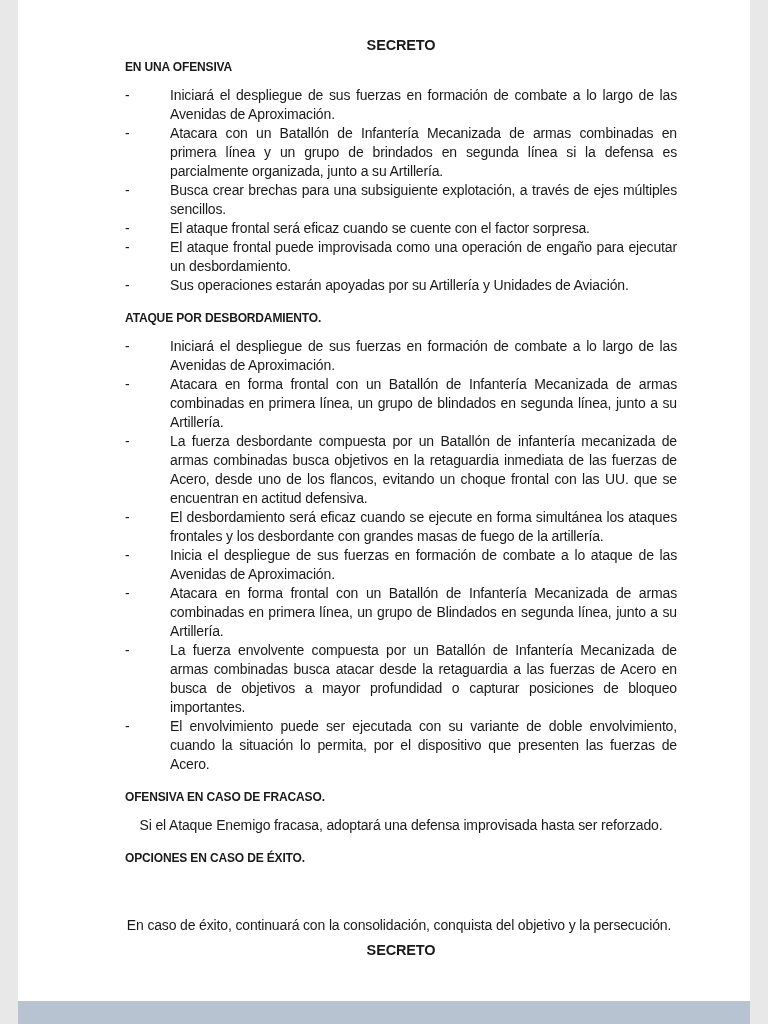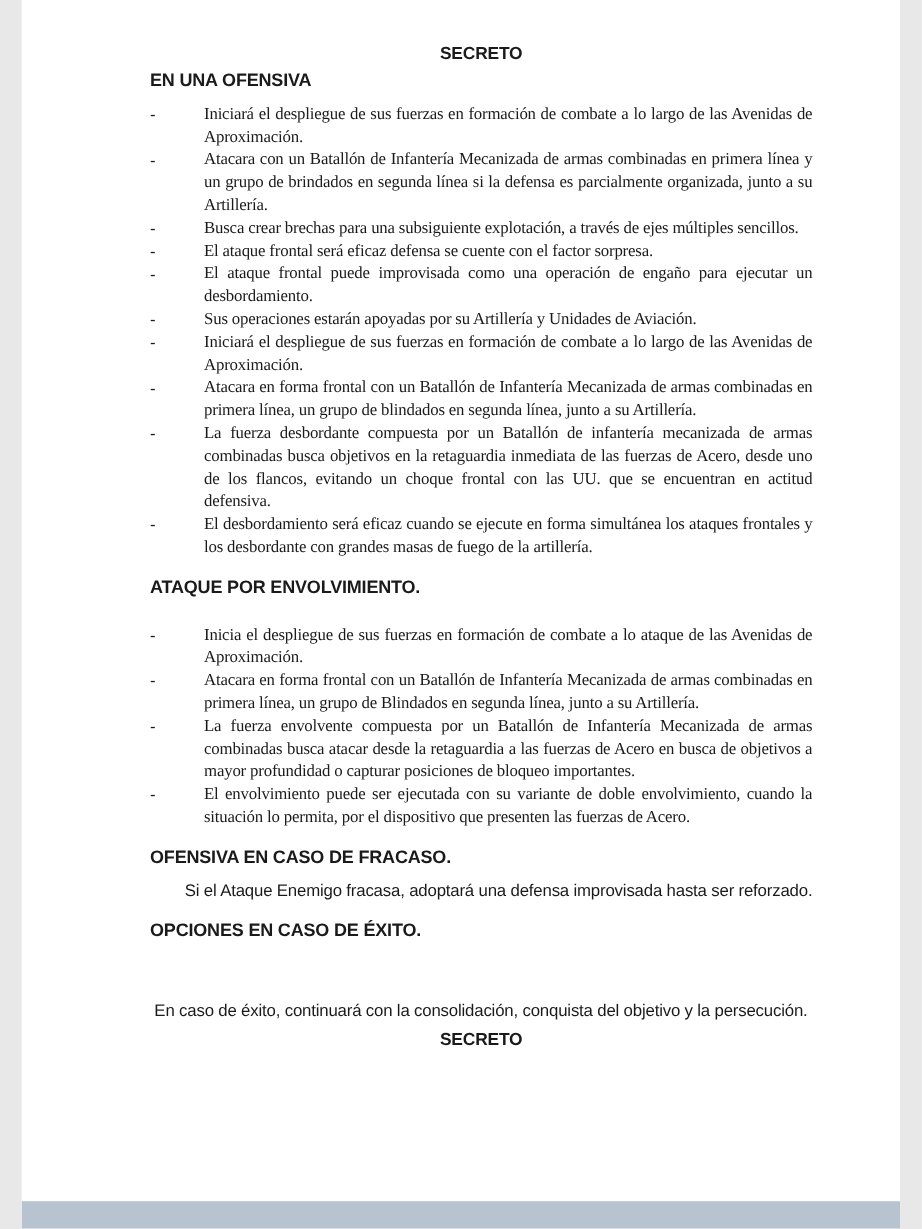--- a/index.html
+++ b/index.html
@@ -25,45 +25,44 @@
 
   .doc-title {
     text-align: center;
     font-weight: bold;
     font-size: 14.5px;
     margin-bottom: 3px;
   }
 
   .heading {
     font-weight: bold;
-    font-size: 15px;
+    font-size: 12px;
     margin-top: 14px;
     margin-bottom: 9px;
   }
   .heading.first { margin-top: 0; }
   .heading.heading-gap { margin-bottom: 21px; }
 
   .list { }
   .li {
     display: flex;
     align-items: flex-start;
   }
   .dash {
     width: 45px;
     flex-shrink: 0;
   }
   .li-text {
     flex: 1;
     text-align: justify;
-    font-family: Liberation Serif, serif;
   }
 
   .para {
     margin-top: 2px;
-    text-align: right;
+    text-align: center;
   }
   .para.narrow { max-width: 548px; margin-top: 48px; }
 
   .footer {
     margin-top: 6px;
     text-align: center;
   }
   .footer-classification {
     font-weight: bold;
     font-size: 14.5px;
@@ -99,34 +98,35 @@
         <div class="li">
           <span class="dash">-</span>
           <span class="li-text">Atacara con un Batallón de Infantería Mecanizada de armas combinadas en primera línea y un grupo de brindados en segunda línea si la defensa es parcialmente organizada, junto a su Artillería.</span>
         </div>
         <div class="li">
           <span class="dash">-</span>
           <span class="li-text">Busca crear brechas para una subsiguiente explotación, a través de ejes múltiples sencillos.</span>
         </div>
         <div class="li">
           <span class="dash">-</span>
-          <span class="li-text">El ataque frontal será eficaz defensa se cuente con el factor sorpresa.</span>
+          <span class="li-text">El ataque frontal será eficaz cuando se cuente con el factor sorpresa.</span>
         </div>
         <div class="li">
           <span class="dash">-</span>
           <span class="li-text">El ataque frontal puede improvisada como una operación de engaño para ejecutar un desbordamiento.</span>
         </div>
         <div class="li">
           <span class="dash">-</span>
           <span class="li-text">Sus operaciones estarán apoyadas por su Artillería y Unidades de Aviación.</span>
         </div>
       </div>
     </section>
 
     <section>
+      <h2 class="heading">ATAQUE POR DESBORDAMIENTO.</h2>
       <div class="list">
         <div class="li">
           <span class="dash">-</span>
           <span class="li-text">Iniciará el despliegue de sus fuerzas en formación de combate a lo largo de las Avenidas de Aproximación.</span>
         </div>
         <div class="li">
           <span class="dash">-</span>
           <span class="li-text">Atacara en forma frontal con un Batallón de Infantería Mecanizada de armas combinadas en primera línea, un grupo de blindados en segunda línea, junto a su Artillería.</span>
         </div>
         <div class="li">
@@ -134,21 +134,20 @@
           <span class="li-text">La fuerza desbordante compuesta por un Batallón de infantería mecanizada de armas combinadas busca objetivos en la retaguardia inmediata de las fuerzas de Acero, desde uno de los flancos, evitando un choque frontal con las UU. que se encuentran en actitud defensiva.</span>
         </div>
         <div class="li">
           <span class="dash">-</span>
           <span class="li-text">El desbordamiento será eficaz cuando se ejecute en forma simultánea los ataques frontales y los desbordante con grandes masas de fuego de la artillería.</span>
         </div>
       </div>
     </section>
 
     <section>
-      <h2 class="heading heading-gap">ATAQUE POR ENVOLVIMIENTO.</h2>
       <div class="list">
         <div class="li">
           <span class="dash">-</span>
           <span class="li-text">Inicia el despliegue de sus fuerzas en formación de combate a lo ataque de las Avenidas de Aproximación.</span>
         </div>
         <div class="li">
           <span class="dash">-</span>
           <span class="li-text">Atacara en forma frontal con un Batallón de Infantería Mecanizada de armas combinadas en primera línea, un grupo de Blindados en segunda línea, junto a su Artillería.</span>
         </div>
         <div class="li">

